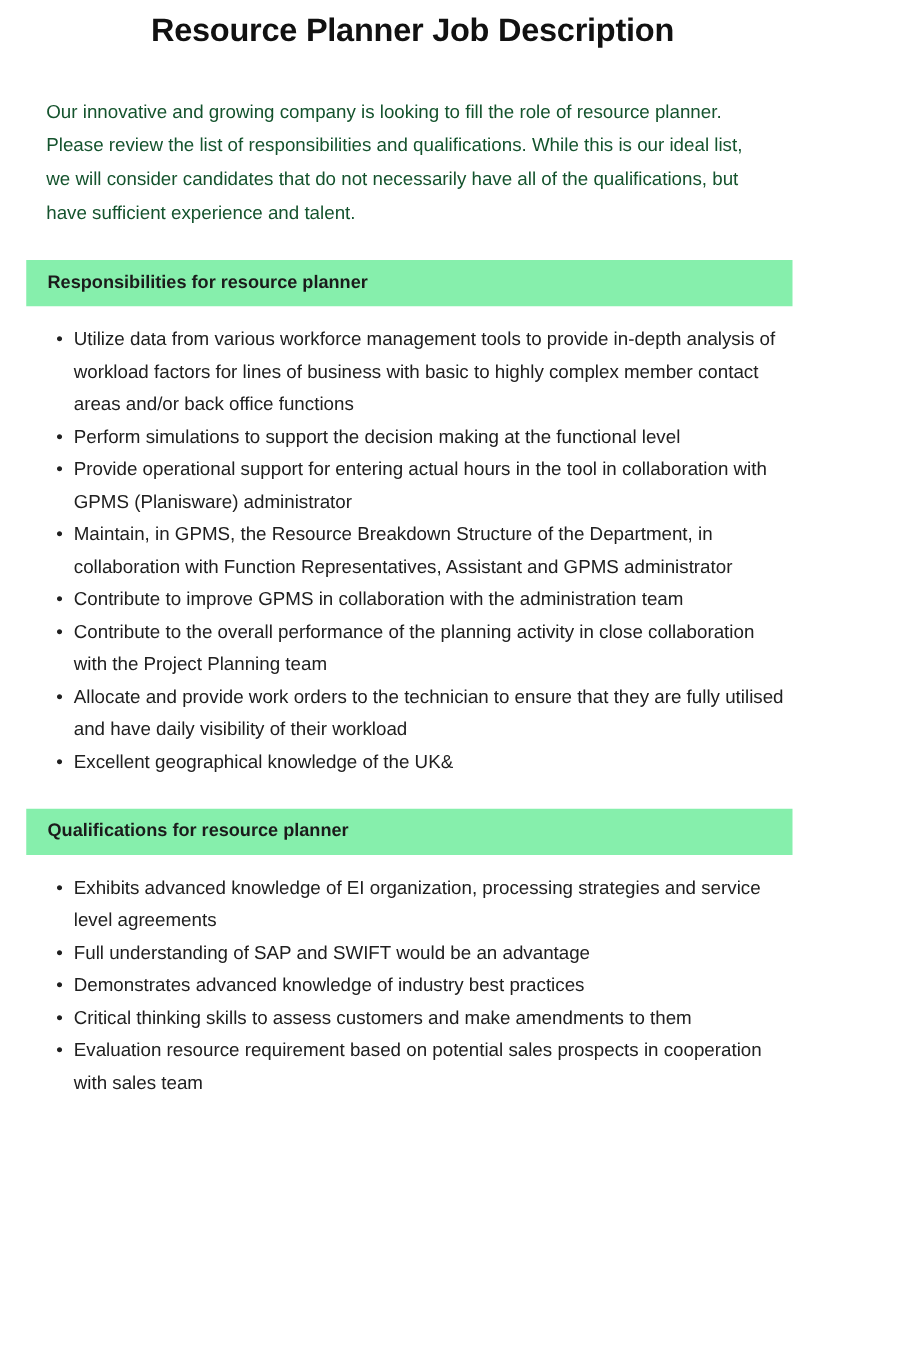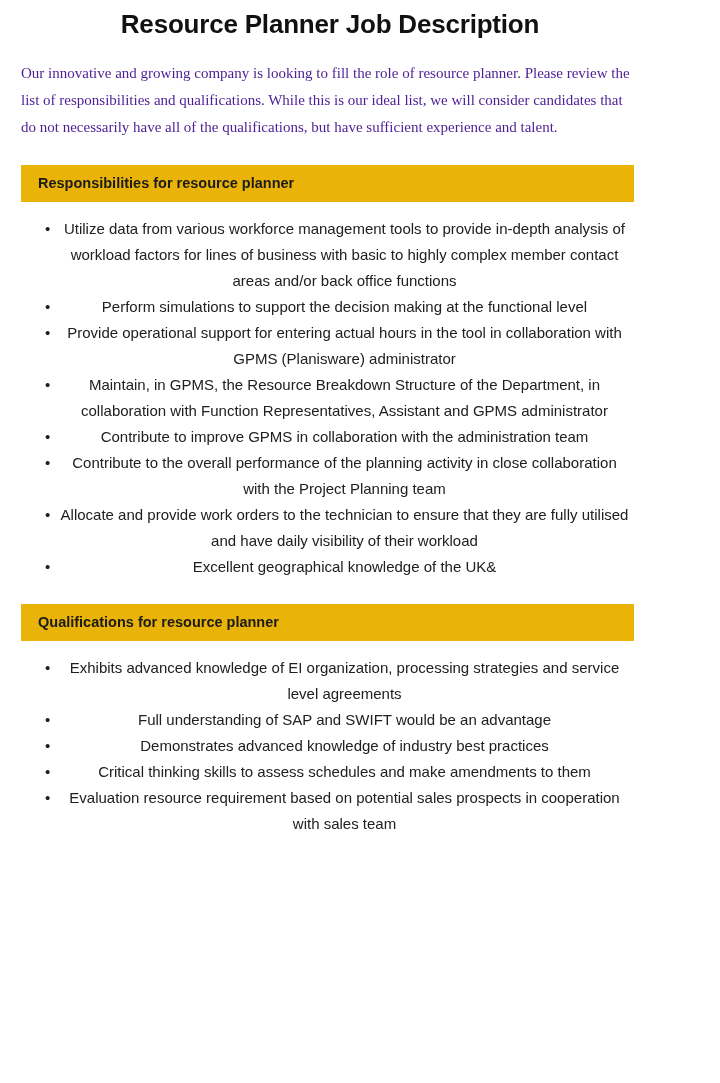--- a/index.html
+++ b/index.html
@@ -24,32 +24,31 @@
     font-size: 26px;
     font-weight: bold;
     text-align: center;
     color: #111111;
     letter-spacing: -0.2px;
     margin: 0;
     padding: 6px 20px 0 20px;
     line-height: 36px;
   }
   .intro {
-    margin: 0;
+    margin: 16px;
     padding: 18px 28px 0 21px;
     font-size: 15px;
     line-height: 27px;
-    color: #4c1d95;
-    font-family: Liberation Serif, serif;
+    color: #14532d;
   }
   .section {
     margin-top: 24px;
   }
   .section-bar {
-    background: #eab308;
+    background: #86efac;
     margin: 0 26px 0 21px;
     height: 37px;
     display: flex;
     align-items: center;
     padding-left: 17px;
   }
   .section-bar-label {
     font-size: 14.5px;
     font-weight: bold;
     color: #1b1b1b;
@@ -60,21 +59,20 @@
     margin: 0;
     padding: 14px 30px 0 45px;
   }
   ul.bullets li {
     position: relative;
     font-size: 15px;
     line-height: 26px;
     color: #202020;
     padding-left: 14px;
     margin-bottom: 0;
-    text-align: center;
   }
   ul.bullets li::before {
     content: "\2022";
     position: absolute;
     left: 0;
     top: 0;
     font-size: 15px;
     line-height: 26px;
     color: #202020;
   }
@@ -107,18 +105,18 @@
   </div>
 
   <div class="section qual-section">
     <div class="section-bar">
       <span class="section-bar-label">Qualifications for resource planner</span>
     </div>
     <ul class="bullets">
       <li>Exhibits advanced knowledge of EI organization, processing strategies and service level agreements</li>
       <li>Full understanding of SAP and SWIFT would be an advantage</li>
       <li>Demonstrates advanced knowledge of industry best practices</li>
-      <li>Critical thinking skills to assess schedules and make amendments to them</li>
+      <li>Critical thinking skills to assess customers and make amendments to them</li>
       <li>Evaluation resource requirement based on potential sales prospects in cooperation with sales team</li>
     </ul>
   </div>
 
 </div>
 
 </body></html>

